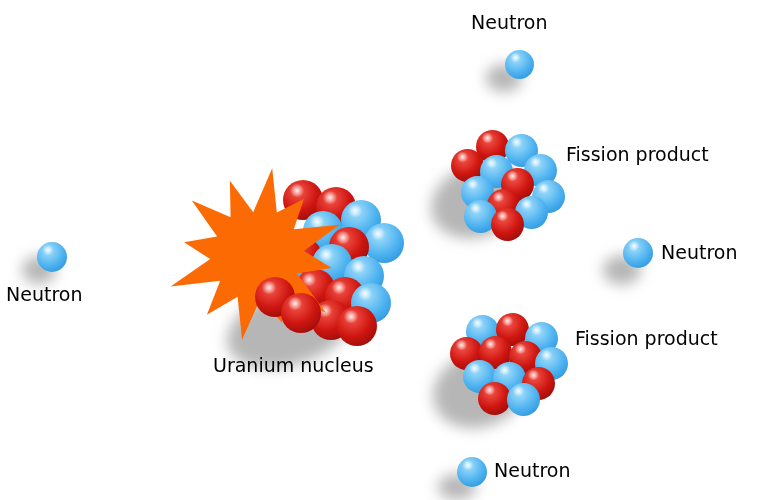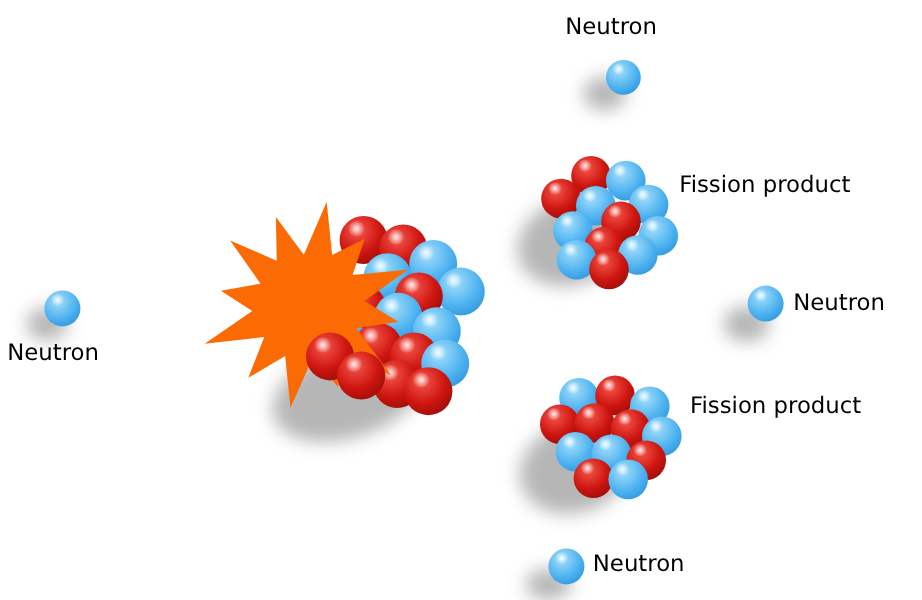--- a/index.html
+++ b/index.html
@@ -93,20 +93,21 @@
       <div class="sphere r" style="left: 255px; top: 277px; width: 40px; height: 40px; z-index: 3;"></div>
       <div class="sphere r" style="left: 281px; top: 293px; width: 40px; height: 40px; z-index: 3;"></div>
       <div class="sphere r" style="left: 311px; top: 300px; width: 40px; height: 40px;"></div>
       <div class="sphere r" style="left: 337px; top: 306px; width: 40px; height: 40px;"></div>
     </div>
 
   <svg class="burst-svg" viewBox="0 0 768 500">
     <polygon id="burst-poly" fill="#FC6A03" points="339.7,224.8 303.8,250.9 331.9,268.1 296.9,273.6 326.0,312.8 284.6,294.3 281.7,322.6 260.8,297.8 242.1,339.7 237.6,296.7 206.9,314.8 220.2,280.8 170.6,286.5 210.2,259.1 184.1,242.2 217.1,236.4 191.8,200.4 230.6,217.3 229.9,180.8 253.2,212.2 272.2,168.3 276.8,212.4 303.9,199.0 293.8,229.2"></polygon>
   </svg>
 
+  <div class="label" style="left:213px; top:354px;">Uranium nucleus</div>
 
   <div class="label" style="left:471px; top:11px;">Neutron</div>
   <div class="shadow" style="left:486px; top:64px; width:36px; height:28px;"></div>
   <div class="sphere b" style="left:505px; top:50px; width:29px; height:29px;"></div>
 
   <div class="shadow" style="left:430px; top:165px; width:95px; height:72px; transform:rotate(-20deg);"></div>
   <div class="cluster" id="cluster-fission-top">
       <div class="sphere r" style="left: 475.5px; top: 129.5px; width: 33px; height: 33px;"></div>
       <div class="sphere b" style="left: 504.5px; top: 133.5px; width: 33px; height: 33px;"></div>
       <div class="sphere r" style="left: 450.5px; top: 148.5px; width: 33px; height: 33px;"></div>

